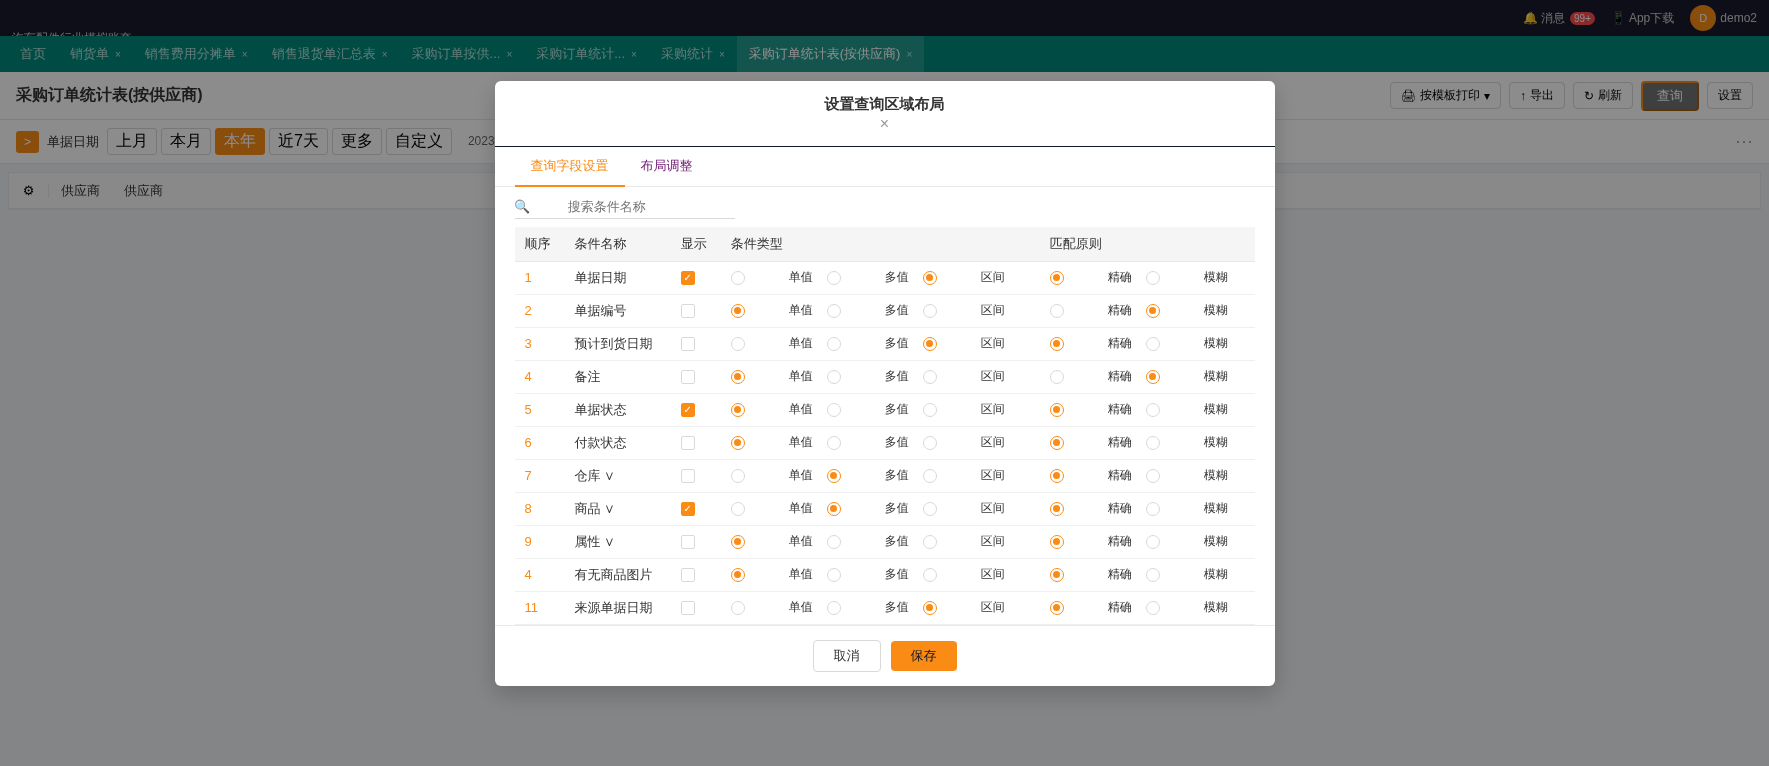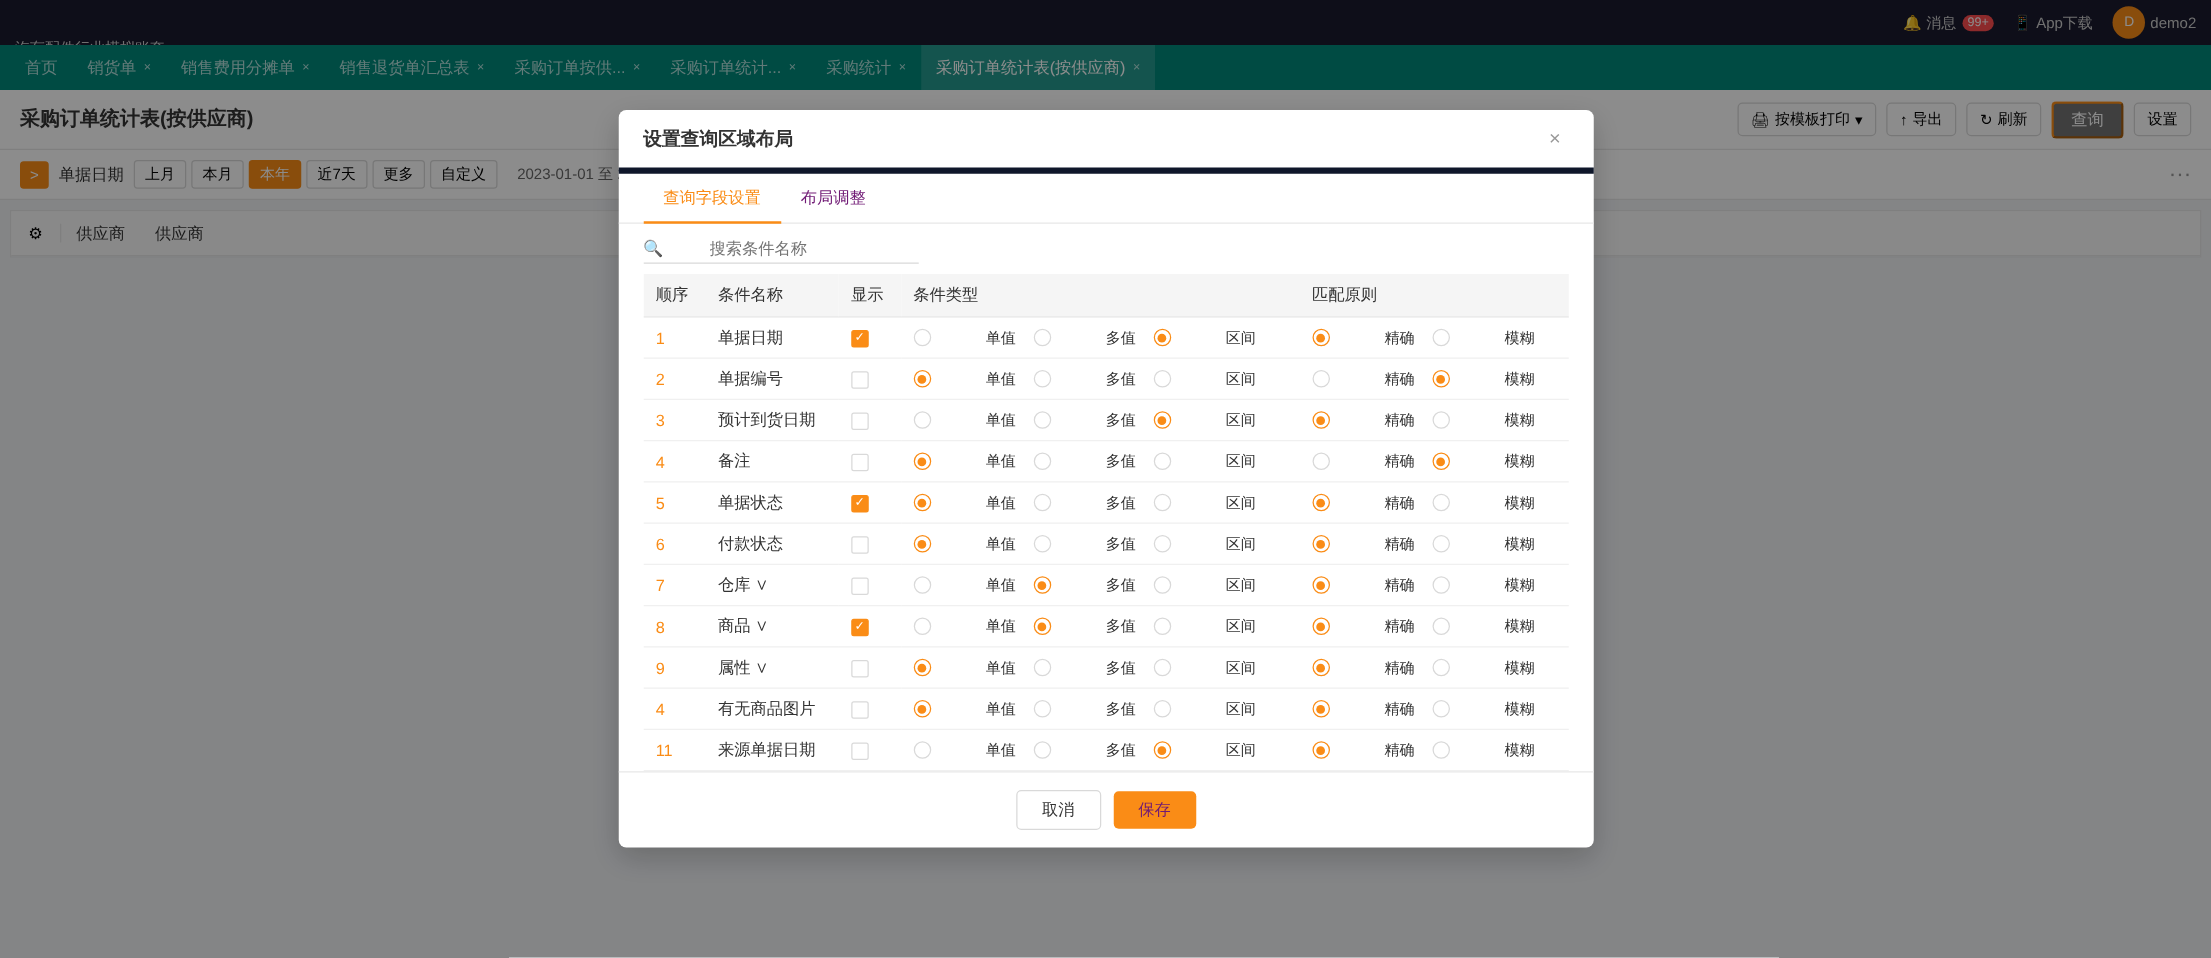--- a/index.html
+++ b/index.html
@@ -52,21 +52,21 @@
       gap: 8px;
       border-bottom: 1px solid #e8e8e8;
     }
     .filter-toggle {
       background: #fa8c16; color: white; border: none;
       padding: 4px 8px; border-radius: 3px; cursor: pointer; font-size: 12px;
     }
     .date-btns { display: flex; gap: 4px; align-items: center; }
     .date-btn {
       padding: 2px 8px; border: 1px solid #d9d9d9; background: #fff;
-      border-radius: 3px; cursor: pointer; font-size: 12px;
+      border-radius: 3px; cursor: pointer; font-size: 16px;
     }
     .date-btn.active { background: #fa8c16; color: white; border-color: #fa8c16; }
     .date-range { font-size: 12px; color: #666; margin-left: 8px; }
 
     
     .table-area {
       background: #fff;
       margin: 8px;
       border: 1px solid #e8e8e8;
     }
@@ -95,23 +95,24 @@
     .modal {
       background: #fff;
       border-radius: 6px;
       width: 780px;
       max-height: 660px;
       box-shadow: 0 8px 24px rgba(0,0,0,0.2);
       display: flex;
       flex-direction: column;
     }
     .modal-header {
-      display: flex; justify-content: space-between;
+      display: flex; align-items: center; justify-content: space-between;
       padding: 14px 20px 12px;
-      border-bottom: 5px solid #0f172a;
+      border-bottom: 1px solid #0f172a;
+      flex-direction: column;
     }
     .modal-title { font-size: 15px; font-weight: 600; color: #333; }
     .modal-close {
       cursor: pointer; color: #999; font-size: 16px; line-height: 1;
       border: none; background: none; padding: 2px 6px;
     }
 
     
     .modal-tabs {
       display: flex; gap: 0;
@@ -203,21 +204,21 @@
       padding: 14px 20px;
       gap: 10px;
       border-top: 1px solid #e8e8e8;
     }
     .btn-cancel {
       padding: 6px 20px; border: 1px solid #d9d9d9; background: #fff;
       border-radius: 4px; cursor: pointer; font-size: 13px; color: #333;
     }
     .btn-save {
       padding: 6px 20px; border: none; background: #fa8c16;
-      border-radius: 4px; cursor: pointer; font-size: 13px; color: #701a75;
+      border-radius: 4px; cursor: pointer; font-size: 13px; color: #0f172a;
     }
 
     
     .modal-table-wrap::-webkit-scrollbar { width: 6px; }
     .modal-table-wrap::-webkit-scrollbar-thumb { background: #ccc; border-radius: 3px; }
     .top-tabs { background: #00897b; display: flex; align-items: center; padding: 0 8px; height: 36px; }
     .top-tab { color: #b2dfdb; padding: 0 12px; height: 36px; display: flex; align-items: center; font-size: 13px; cursor: pointer; }
     .top-tab.active { background: rgba(255,255,255,0.15); color: #fff; }
     .top-tab-close { margin-left: 6px; color: #b2dfdb; font-size: 10px; }
 

